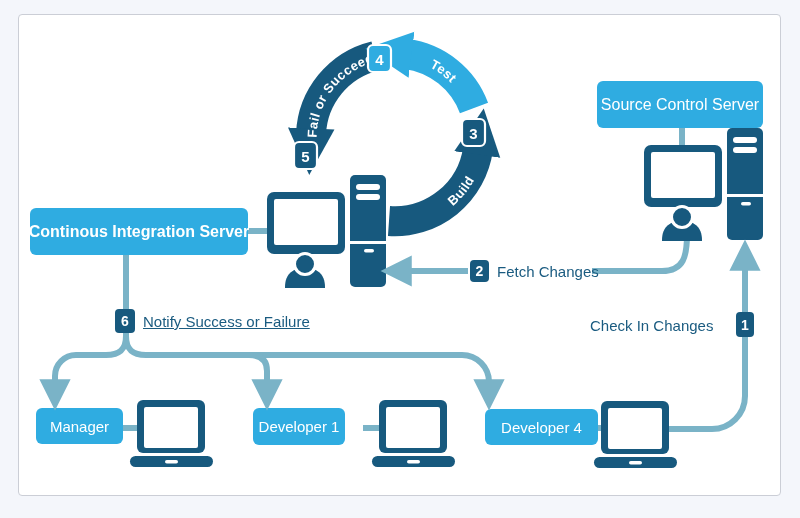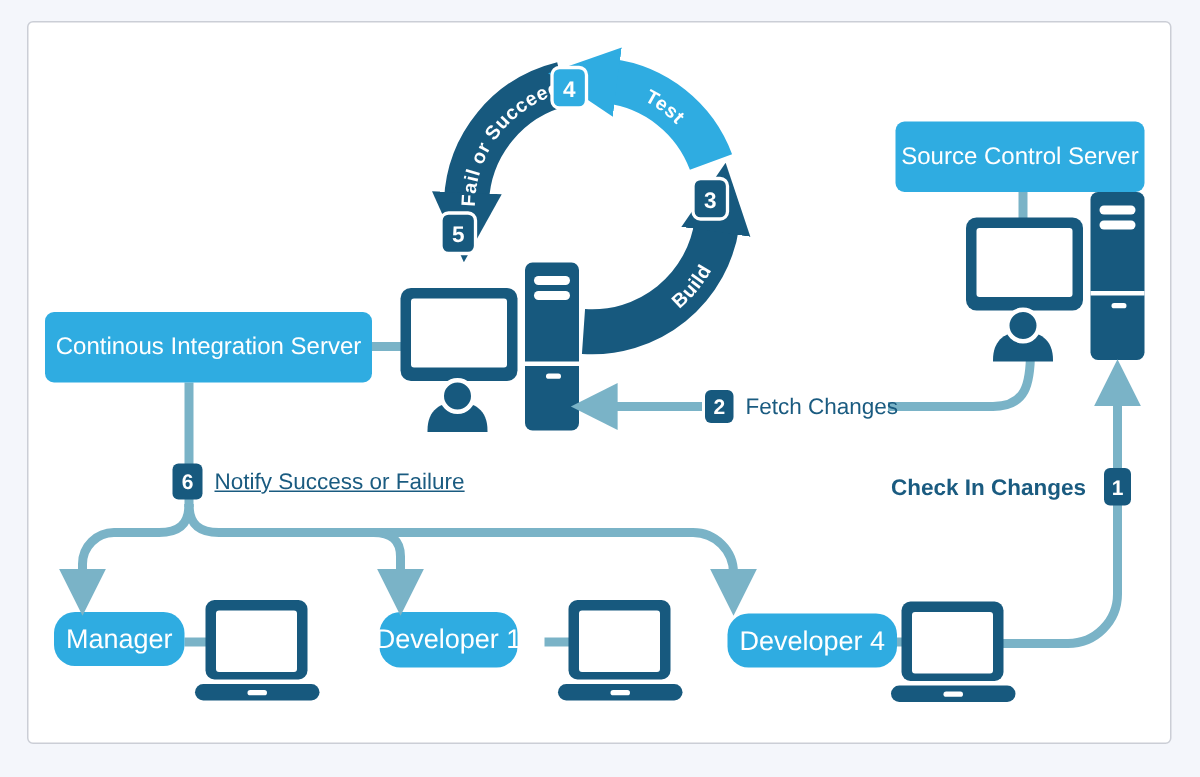--- a/index.html
+++ b/index.html
@@ -29,21 +29,21 @@
   .node{
     position:absolute;
     background:var(--light-blue);
     color:#fff;
     border-radius:6px;
     display:flex;align-items:center;justify-content:center;
     text-align:center;
     white-space:nowrap;
   }
   .node.big{font-size:16px;}
-  .node.small{font-size:18px;border-radius:14px;}
+  .node.small{font-size:15px;}
   .step-badge{
     position:absolute;
     background:var(--dark-blue);
     color:#fff;
     border-radius:4px;
     display:flex;align-items:center;justify-content:center;
     font-size:14px;font-weight:bold;
   }
   .step-label{
     position:absolute;
@@ -140,35 +140,35 @@
 
   <use href="#desktop" x="264" y="175"></use>
   <use href="#desktop" x="641" y="128"></use>
   <use href="#laptop" x="130" y="400"></use>
   <use href="#laptop" x="372" y="400"></use>
   <use href="#laptop" x="594" y="401"></use>
 </svg>
 
 <div class="node big" style="left:597px;top:71px;width:166px;height:47px;margin-top:10px;">Source Control Server</div>
 
-<div class="node big" style="left:30px;top:208px;width:218px;height:47px;">Continous Integration Server</div>
+<div class="node big" style="left:30px;top:208px;width:218px;height:47px;font-weight:bold;">Continous Integration Server</div>
 
 <div class="node small" style="left:36px;top:408px;width:87px;height:36px;">Manager</div>
 
 <div class="node small" style="left:253px;top:408px;width:92px;height:37px;">Developer 1</div>
 
 <div class="node small" style="left:485px;top:409px;width:113px;height:36px;">Developer 4</div>
 
 <div class="step-badge" style="left:470px;top:260px;width:19px;height:22px;">2</div>
 <div class="step-label" style="left:497px;top:263px;">Fetch Changes</div>
 
 <div class="step-badge" style="left:115px;top:309px;width:20px;height:24px;">6</div>
 <div class="step-label" style="left:143px;top:313px;text-decoration:underline;">Notify Success or Failure</div>
 
-<div class="step-label" style="left:590px;top:317px;width:138px;text-align:center;font-weight:bold;">Check In Changes</div>
+<div class="step-label" style="left:590px;top:317px;width:138px;text-align:left;">Check In Changes</div>
 <div class="step-badge" style="left:736px;top:312px;width:18px;height:25px;">1</div>
 
 <svg class="layer top" viewBox="0 0 800 518">
   <defs>
     <marker id="mSteel" viewBox="0 0 10 10" refX="1.2" refY="5" markerWidth="5.4" markerHeight="5.2" orient="auto">
       <path d="M0,0 L10,5 L0,10 Z" fill="#7AB3C7"></path>
     </marker>
   </defs>
   <g stroke="#7AB3C7" stroke-width="6" fill="none">
     <path d="M126,336 C126,350 119,355 106,355 L76,355 A21,21 0 0 0 55,376 L55,383" marker-end="url(#mSteel)"></path>

